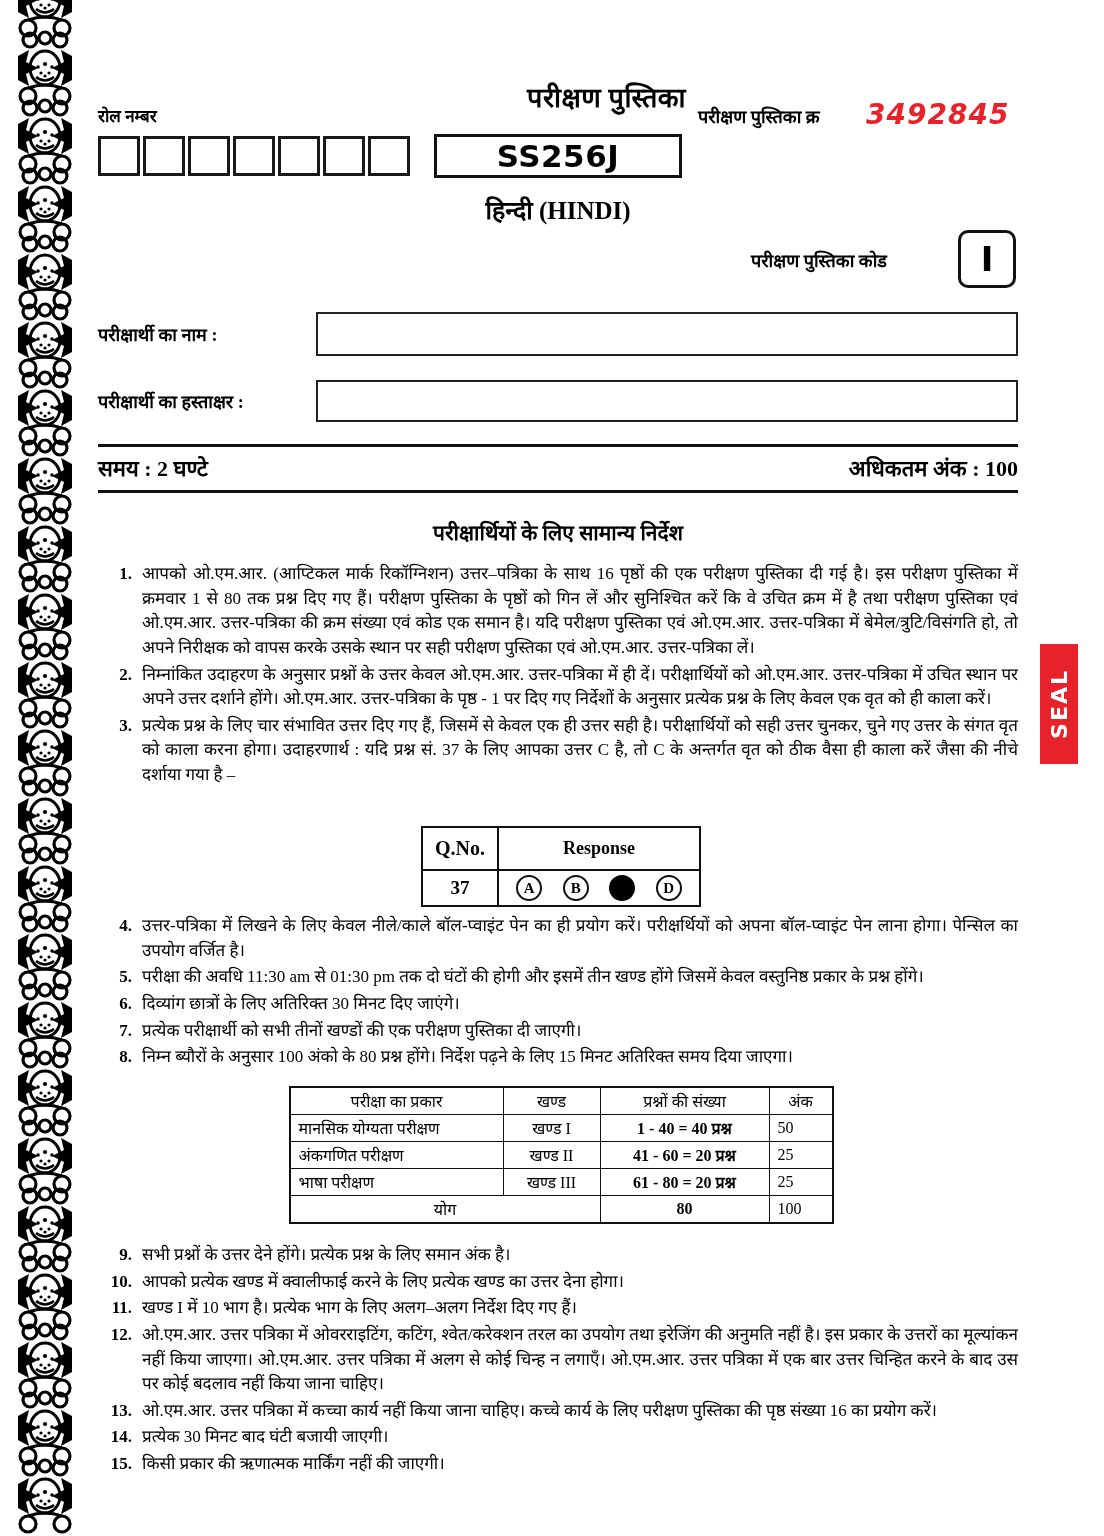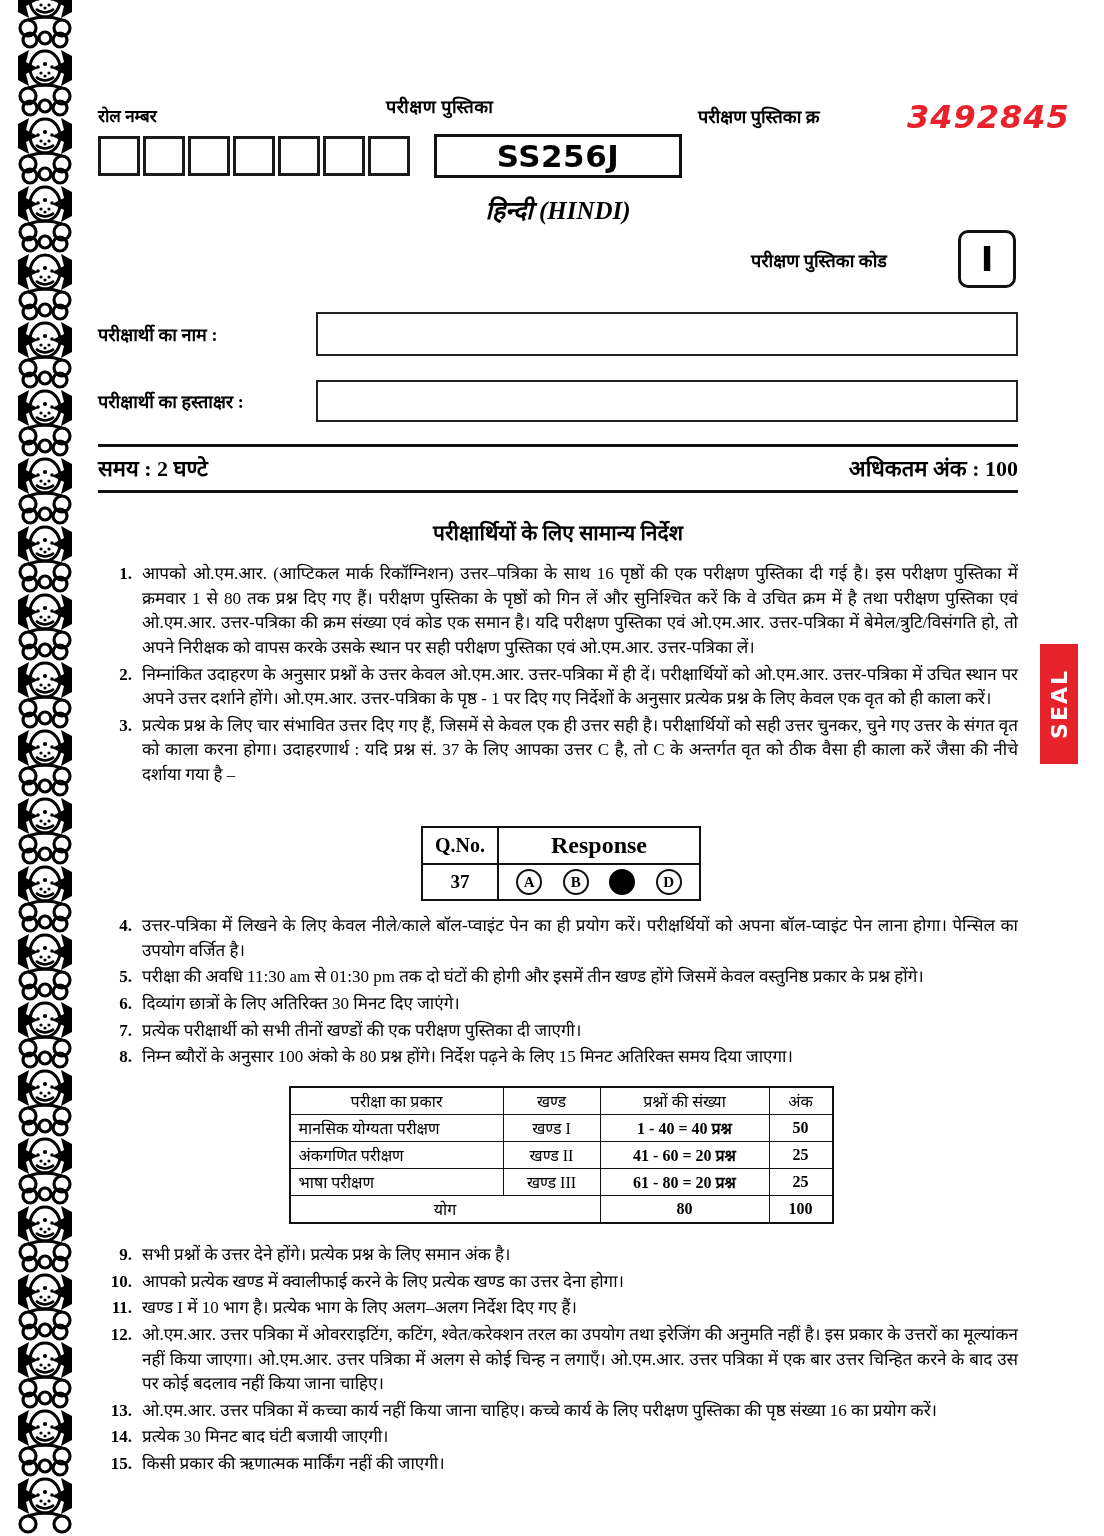--- a/index.html
+++ b/index.html
@@ -33,24 +33,24 @@
     left: 96px;
     top: 0;
     width: 930px;
     height: 1536px;
   }
 
   
   .hdr-title {
     position: absolute;
     left: 290px;
-    top: 94px;
+    top: 78px;
     width: 300px;
-    text-align: left;
-    font-size: 18px;
+    text-align: right;
+    font-size: 27px;
     font-weight: bold;
     letter-spacing: 0.5px;
   }
   .hdr-roll-label {
     position: absolute;
     left: 2px;
     top: 104px;
     font-size: 17px;
     font-weight: bold;
   }
@@ -88,40 +88,38 @@
     line-height: 1;
   }
   .subject-line {
     position: absolute;
     left: 338px;
     top: 192px;
     width: 248px;
     text-align: center;
     font-size: 25px;
     font-weight: bold;
-    font-style: italic;
   }
   .tb-no-label {
     position: absolute;
     left: 602px;
     top: 104px;
     font-size: 18px;
     font-weight: bold;
     text-align: center;
   }
   .tb-no-value {
     position: absolute;
     left: 770px;
     top: 98px;
     font-family: "DejaVu Sans", sans-serif;
-    font-size: 32px;
+    font-size: 28px;
     font-weight: bold;
     font-style: italic;
     letter-spacing: 1px;
-    margin-left: 41px;
   }
   .code-label {
     position: absolute;
     left: 655px;
     top: 248px;
     font-size: 18px;
     font-weight: bold;
   }
   .code-box {
     position: absolute;
@@ -227,21 +225,21 @@
   table.sample {
     border-collapse: collapse;
     border: 2px solid #111;
   }
   table.sample th, table.sample td {
     border: 2px solid #111;
     text-align: center;
     font-weight: bold;
   }
   table.sample th.qno { width: 66px; font-size: 20px; padding: 2px 4px; }
-  table.sample th.resp { width: 192px; font-size: 24px; padding: 4px 4px; }
+  table.sample th.resp { width: 192px; font-size: 18px; padding: 10px 4px; }
   table.sample td.qno-val { font-size: 19px; padding: 2px 16px; }
   .bubbles {
     display: flex;
     justify-content: space-around;
     align-items: center;
     padding: 3px 6px;
   }
   .bub {
     width: 26px; height: 26px;
     border: 2px solid #111;
@@ -268,21 +266,21 @@
   }
   table.struct td {
     border: 1px solid #111;
     padding: 2px 8px;
     white-space: nowrap;
   }
   table.struct tr.head td { text-align: center; font-weight: normal; }
   td.c-type { width: 196px; }
   td.c-sec  { width: 80px;  text-align: center; }
   td.c-qty  { width: 152px; text-align: center; font-weight: bold; }
-  td.c-mk   { width: 46px;  text-align: center; font-weight: bold; }
+  td.c-mk   { width: 46px;  text-align: left; font-weight: normal; }
   table.struct tr.head td.c-qty,
   table.struct tr.head td.c-mk { font-weight: normal; }
   td.total-label { text-align: center; font-weight: normal; }
 
   
   .seal {
     position: absolute;
     left: 1040px;
     top: 644px;
     width: 38px;

